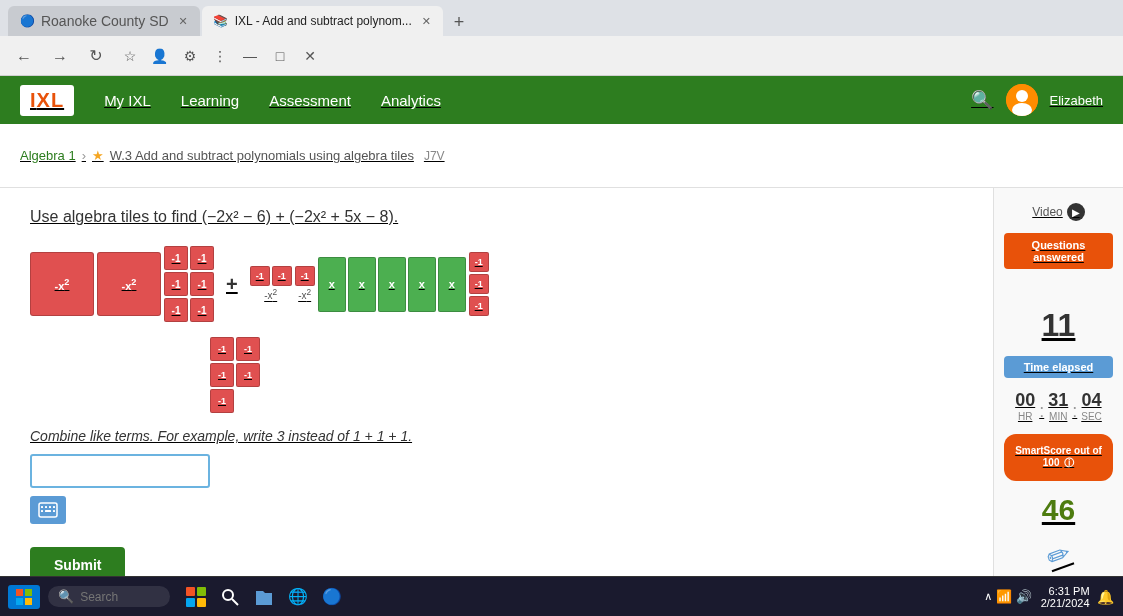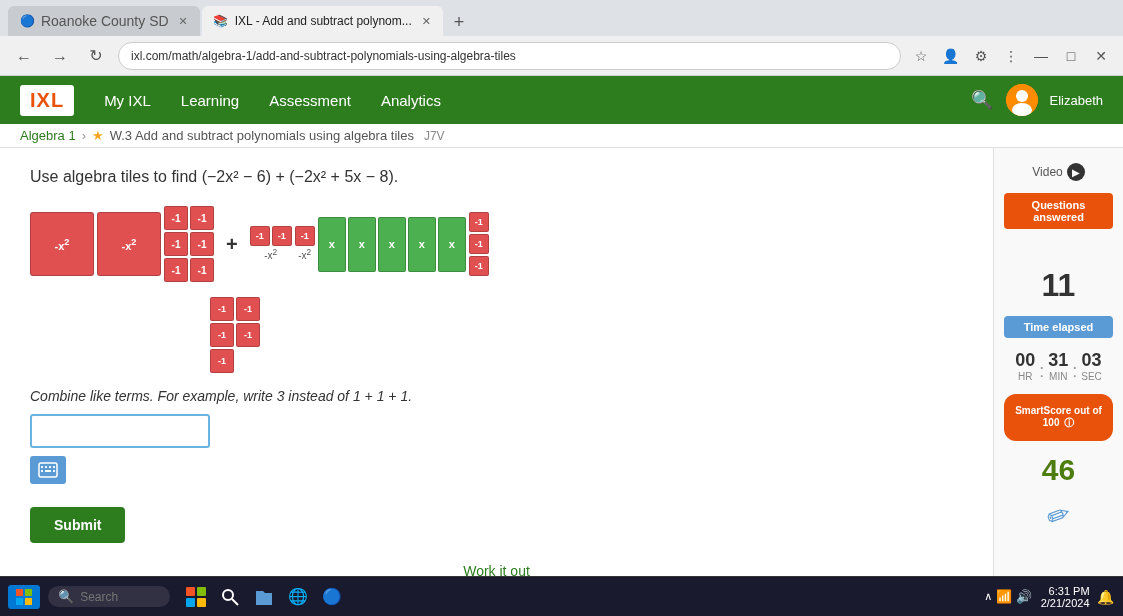--- a/index.html
+++ b/index.html
@@ -14,35 +14,35 @@
     .tab-close { font-size: 11px; color: #666; margin-left: 4px; cursor: pointer; }
     .new-tab-btn { width: 28px; height: 28px; display: flex; align-items: center; justify-content: center; color: #555; font-size: 18px; cursor: pointer; border-radius: 50%; }
 
     .address-bar-row { background: #f0f0f0; height: 40px; display: flex; align-items: center; padding: 0 10px; gap: 8px; border-bottom: 1px solid #d0d0d0; }
     .nav-btn { width: 28px; height: 28px; display: flex; align-items: center; justify-content: center; color: #555; font-size: 16px; cursor: pointer; border-radius: 50%; }
     .address-input { flex: 1; height: 28px; border-radius: 14px; border: 1px solid #ccc; background: white; padding: 0 12px; font-size: 12px; color: #333; }
     .browser-actions { display: flex; gap: 6px; align-items: center; }
     .browser-action-btn { width: 24px; height: 24px; display: flex; align-items: center; justify-content: center; color: #555; font-size: 14px; cursor: pointer; }
 
     
-    .ixl-app { flex: 1; background: white; overflow: hidden; display: flex; flex-direction: column; }
+    .ixl-app { flex: 1; background: white; overflow: hidden; display: flex; flex-direction: column; text-decoration: underline; }
 
     
     .ixl-header { background: #2d7d1f; height: 48px; display: flex; align-items: center; padding: 0 20px; gap: 30px; }
     .ixl-logo { background: white; padding: 4px 10px; font-weight: bold; font-size: 20px; color: #2d7d1f; border-radius: 3px; letter-spacing: 1px; }
     .ixl-logo span { color: #e8520a; }
     .header-nav { display: flex; gap: 30px; align-items: flex-start; }
     .header-nav-item { color: white; font-size: 15px; font-weight: 500; cursor: pointer; text-decoration: none; }
     .header-right { margin-left: auto; display: flex; align-items: center; gap: 12px; }
     .header-search { color: white; font-size: 18px; cursor: pointer; }
     .user-avatar { width: 32px; height: 32px; border-radius: 50%; background: #ff8c00; display: flex; align-items: center; justify-content: center; overflow: hidden; }
     .user-name { color: white; font-size: 13px; }
 
     
-    .breadcrumb-bar { background: white; padding: 4px 20px; display: flex; align-items: center; gap: 6px; font-size: 13px; color: #555; border-bottom: 1px solid #e0e0e0; }
+    .breadcrumb-bar { background: white; padding: 24px 20px; display: flex; align-items: center; gap: 6px; font-size: 13px; color: #555; border-bottom: 1px solid #e0e0e0; }
     .breadcrumb-sep { color: #999; }
     .breadcrumb-star { color: #f5a623; }
     .breadcrumb-link { color: #2d7d1f; cursor: pointer; }
     .breadcrumb-code { color: #888; font-size: 12px; margin-left: 4px; }
 
     
     .main-content { flex: 1; display: flex; overflow: hidden; }
     .problem-area { flex: 1; padding: 20px 30px; overflow-y: auto; }
     .problem-text { font-size: 16px; color: #333; margin-bottom: 20px; }
 
@@ -102,21 +102,20 @@
       <span style="font-size:12px;">IXL - Add and subtract polynom...</span>
       <span class="tab-close">✕</span>
     </div>
     <div class="new-tab-btn">+</div>
   </div>
 
   <div class="address-bar-row">
     <div class="nav-btn">←</div>
     <div class="nav-btn">→</div>
     <div class="nav-btn">↻</div>
-    <input class="address-input" readonly="" value="ixl.com/math/algebra-1/add-and-subtract-polynomials-using-algebra-tiles" style="">
     <div class="browser-actions">
       <div class="browser-action-btn">☆</div>
       <div class="browser-action-btn">👤</div>
       <div class="browser-action-btn">⚙</div>
       <div class="browser-action-btn">⋮</div>
       <div class="browser-action-btn">—</div>
       <div class="browser-action-btn">□</div>
       <div class="browser-action-btn">✕</div>
     </div>
   </div>
@@ -307,21 +306,21 @@
             <div class="timer-num">00</div>
             <div class="timer-unit">HR</div>
           </div>
           <div class="timer-sep">:</div>
           <div style="text-align:center;">
             <div class="timer-num">31</div>
             <div class="timer-unit">MIN</div>
           </div>
           <div class="timer-sep">:</div>
           <div style="text-align:center;">
-            <div class="timer-num">03</div>
+            <div class="timer-num">04</div>
             <div class="timer-unit">SEC</div>
           </div>
         </div>
         <div class="smart-score-box">
           <span>SmartScore
 out of 100</span>
           <span style="cursor:pointer;margin-left:2px;">ⓘ</span>
         </div>
         <div class="smart-score-num">46</div>
         <div class="pencil-icon">✏</div>

